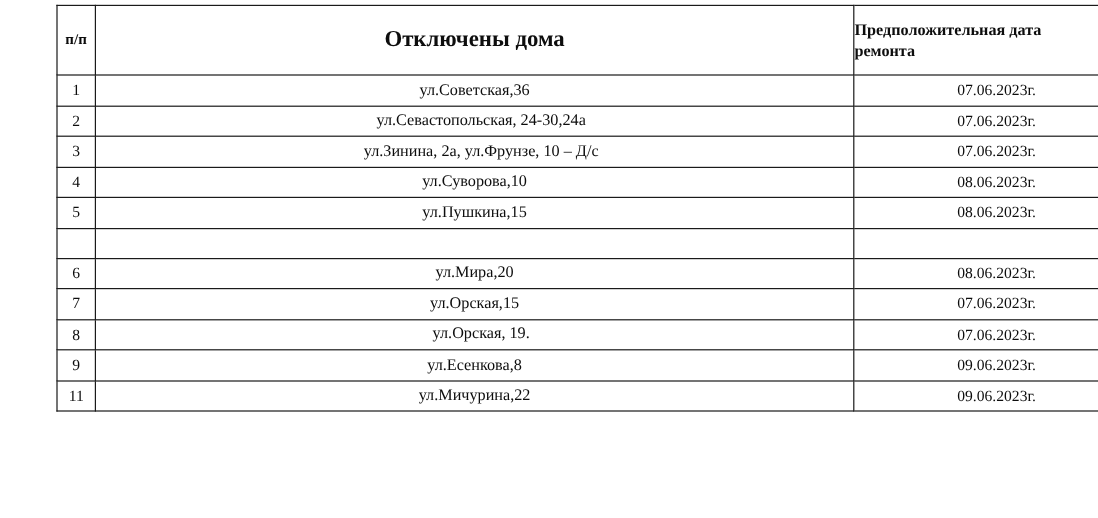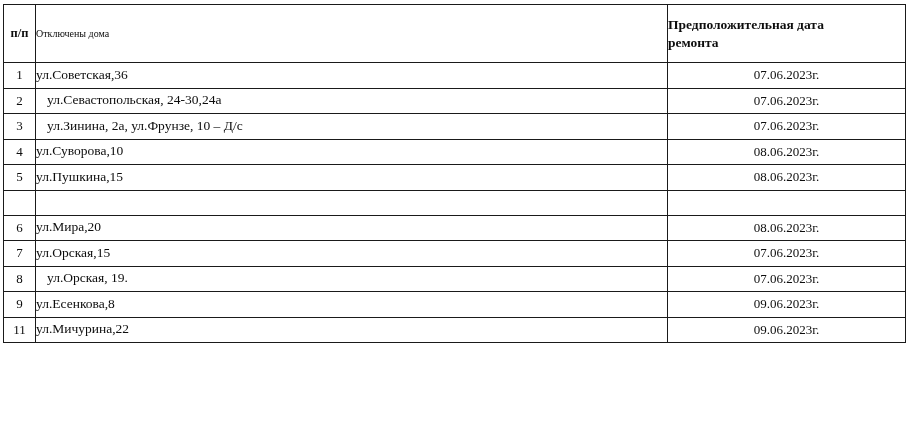--- a/index.html
+++ b/index.html
@@ -16,20 +16,21 @@
     color: #0d0d0d;
     -webkit-font-smoothing: antialiased;
   }
 
   .doc-canvas {
     position: relative;
     width: 848px;
     height: 432px;
     background: #ffffff;
     box-sizing: border-box;
+    margin-left: 44px;
   }
 
   table.outage-table {
     position: absolute;
     left: 3px;
     top: 4px;
     width: 902px;
     border-collapse: collapse;
     table-layout: fixed;
     background: #ffffff;
@@ -52,23 +53,23 @@
   tr.header-row { height: 58px; }
 
   th.th-num {
     text-align: center;
     font-weight: bold;
     font-size: 12.5px;
     line-height: 1.15;
     letter-spacing: 0.1px;
   }
   th.th-house {
-    text-align: left;
-    font-weight: normal;
-    font-size: 10px;
+    text-align: center;
+    font-weight: bold;
+    font-size: 19px;
     line-height: 1.2;
     padding: 0 8px;
   }
   th.th-date {
     text-align: left;
     font-weight: bold;
     font-size: 13.5px;
     line-height: 1.32;
     padding: 0 22px;
   }
@@ -90,21 +91,21 @@
 
   
   tr.data-row { height: 25.5px; }
 
   td.cell-num {
     text-align: center;
     font-size: 13px;
     line-height: 1.1;
   }
   td.cell-house {
-    text-align: left;
+    text-align: center;
     font-size: 13.5px;
     line-height: 1.1;
     padding-left: 5px;
     white-space: nowrap;
   }
   td.cell-house.indented { padding-left: 11px; }
   td.cell-date {
     text-align: center;
     font-size: 13px;
     line-height: 1.1;

